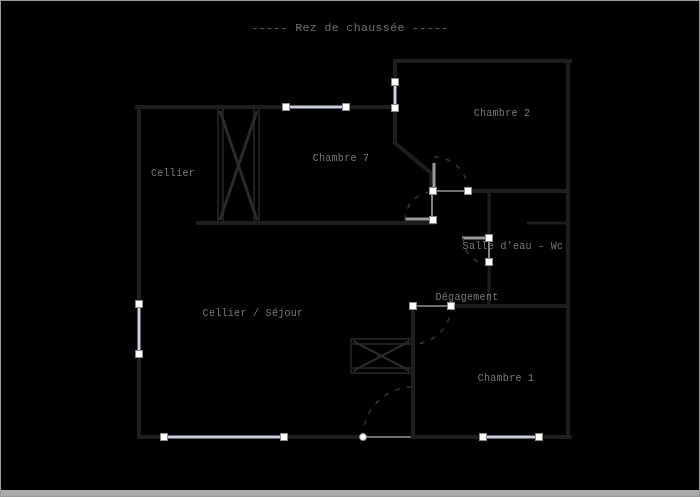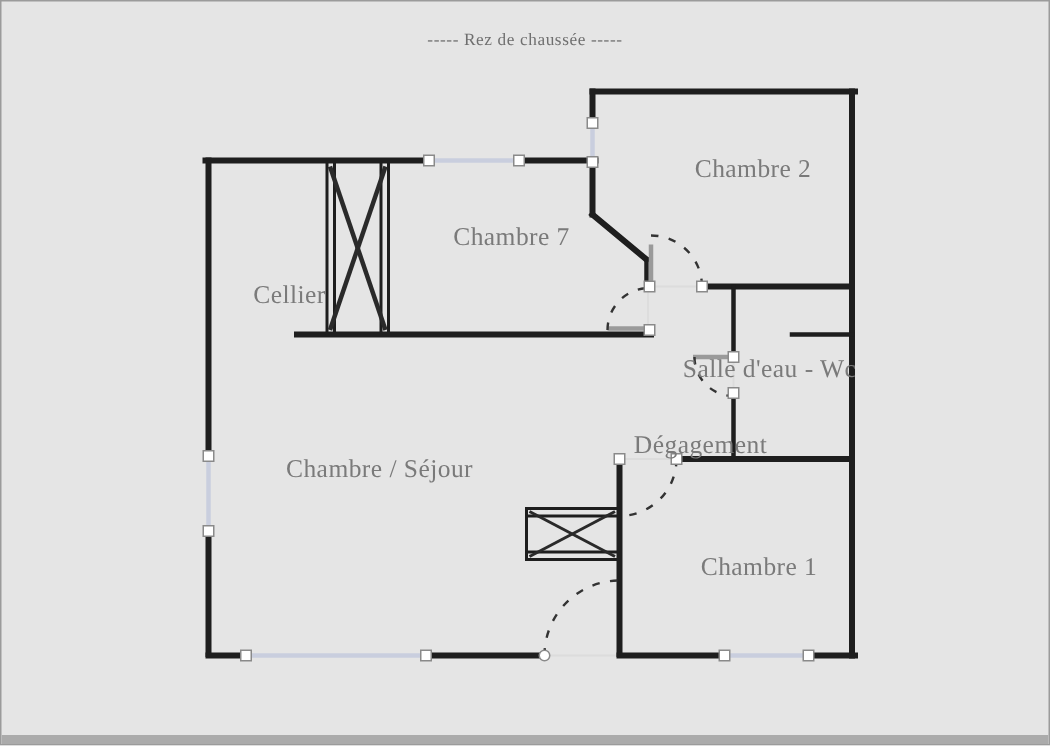--- a/index.html
+++ b/index.html
@@ -1,37 +1,37 @@
 <!DOCTYPE html>
 <html><head>
 <meta charset="utf-8">
 <style>
   html,body{margin:0;padding:0;background:#fff;}
   #page{
     position:relative;
     width:700px;height:497px;
     box-sizing:border-box;
-    background:#e5e5e5;
+    background:#000000;
     border:1px solid #9b9b9b;
     overflow:hidden;
-    font-family:Liberation Serif, serif;
+    font-family:Liberation Mono, monospace;
   }
   #plan-title{
     position:absolute;
     top:20px;left:0;width:100%;
     text-align:center;
     font-size:11.5px;
     letter-spacing:0.4px;
     color:#6f6f6f;
   }
   #plan-svg{position:absolute;top:0;left:0;}
   .room-label{
     position:absolute;
     transform:translate(-50%,-50%);
-    font-size:17px;
+    font-size:10px;
     letter-spacing:0.3px;
     color:#7a7a7a;
     white-space:nowrap;
   }
   #bottom-bar{
     position:absolute;
     left:0;bottom:0;width:100%;height:6px;
     background:#ababab;
   }
 </style>
@@ -106,22 +106,22 @@
       <rect x="428.5" y="186.5" width="7" height="7" fill="#ffffff" stroke="#8a8a8a" stroke-width="1"></rect>
       <rect x="428.5" y="215.5" width="7" height="7" fill="#ffffff" stroke="#8a8a8a" stroke-width="1"></rect>
       <rect x="484.5" y="233.5" width="7" height="7" fill="#ffffff" stroke="#8a8a8a" stroke-width="1"></rect>
       <rect x="484.5" y="257.5" width="7" height="7" fill="#ffffff" stroke="#8a8a8a" stroke-width="1"></rect>
       <rect x="408.5" y="301.5" width="7" height="7" fill="#ffffff" stroke="#8a8a8a" stroke-width="1"></rect>
       <rect x="446.5" y="301.5" width="7" height="7" fill="#ffffff" stroke="#8a8a8a" stroke-width="1"></rect>
       <rect x="463.5" y="186.5" width="7" height="7" fill="#ffffff" stroke="#8a8a8a" stroke-width="1"></rect>
       <circle cx="362" cy="436" r="3.5" fill="#ffffff" stroke="#8a8a8a" stroke-width="1"></circle>
     </svg>
   <div id="labels">
-      <div class="room-label" style="left: 192px; top: 172px; color: rgb(122, 122, 122); margin-top: 24px;">Cellier</div>
+      <div class="room-label" style="left: 172px; top: 172px; color: rgb(122, 122, 122);">Cellier</div>
       <div class="room-label" style="left: 340px; top: 157px; color: rgb(122, 122, 122);">Chambre 7</div>
       <div class="room-label" style="left: 501px; top: 112px; color: rgb(122, 122, 122);">Chambre 2</div>
       <div class="room-label" style="left: 512px; top: 245px; color: rgb(122, 122, 122);">Salle d'eau - Wc</div>
       <div class="room-label" style="left: 466px; top: 296px; color: rgb(122, 122, 122);">Dégagement</div>
-      <div class="room-label" style="left: 252px; top: 312px; color: rgb(122, 122, 122);">Chambre / Séjour</div>
+      <div class="room-label" style="left: 252px; top: 312px; color: rgb(122, 122, 122);">Cellier / Séjour</div>
       <div class="room-label" style="left: 505px; top: 377px; color: rgb(122, 122, 122);">Chambre 1</div>
     </div>
   <div id="bottom-bar"></div>
 </div>
 
 </body></html>

